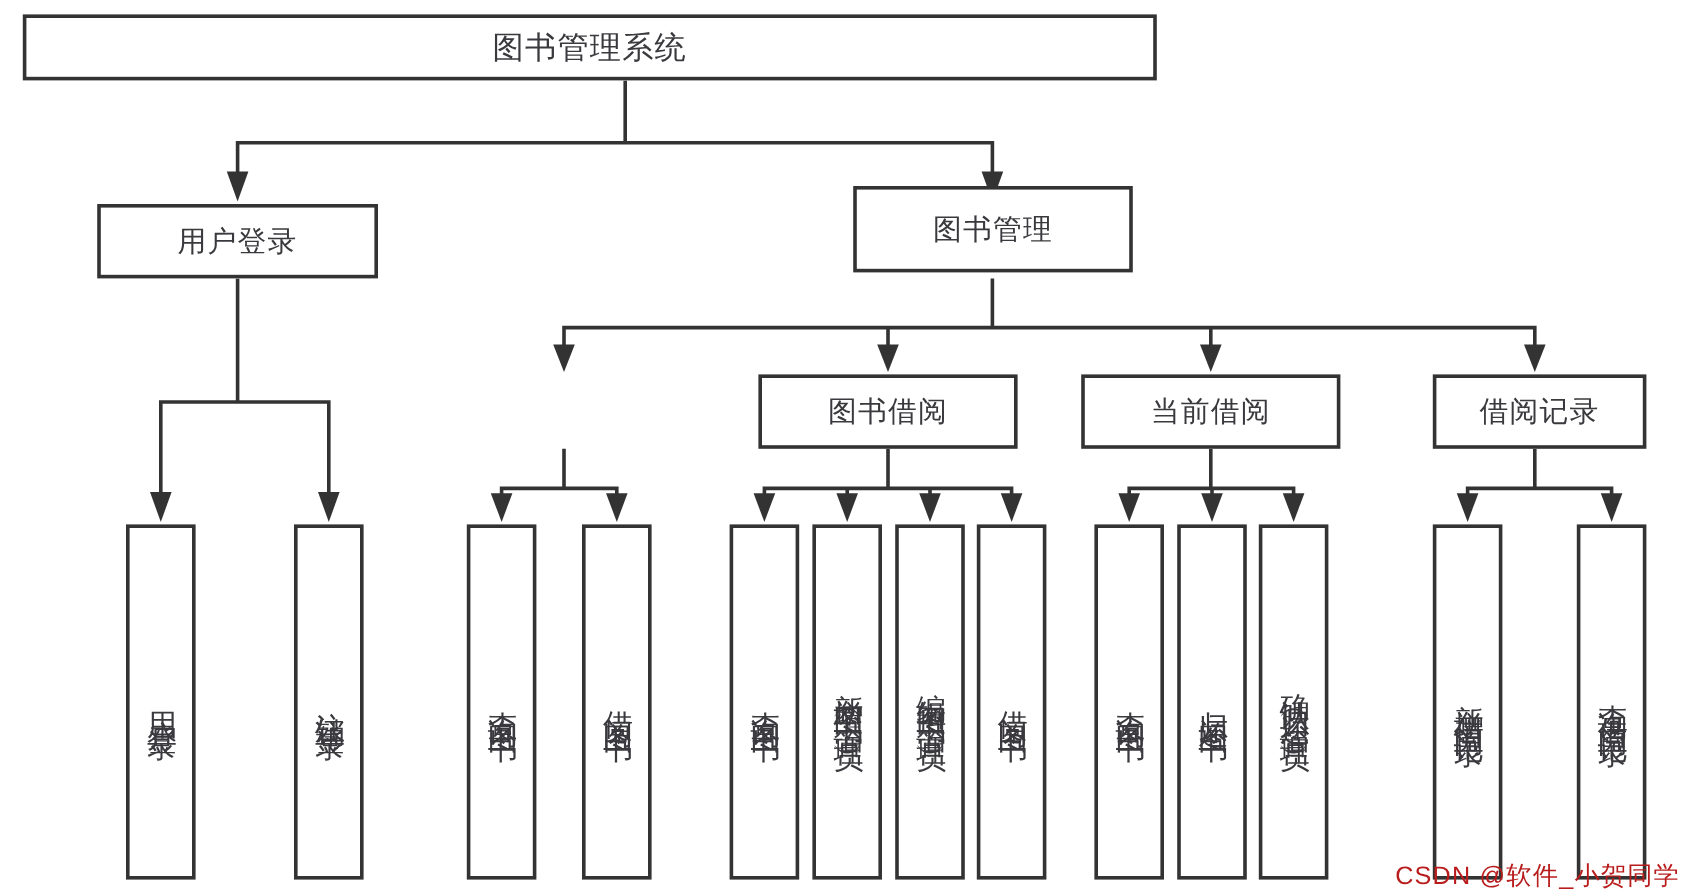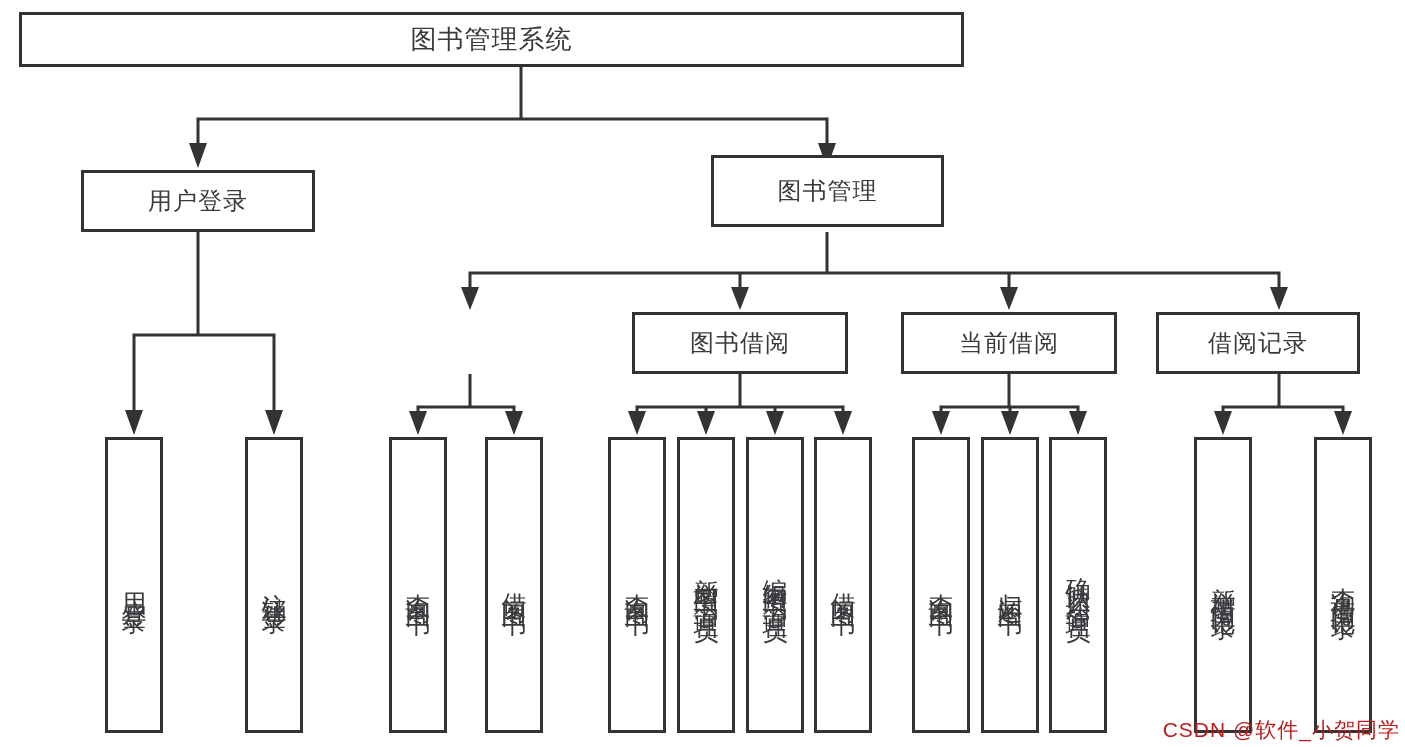--- a/index.html
+++ b/index.html
@@ -27,21 +27,21 @@
     justify-content: center;
     text-align: center;
   }
   .hbox { font-size: 24px; letter-spacing: 1px; }
   .root-box { left: 19px; top: 12px; width: 945px; height: 55px; font-size: 26px; }
   .b-user-login { left: 81px;  top: 170px; width: 234px; height: 62px; }
   .b-book-mgmt  { left: 711px; top: 155px; width: 233px; height: 72px; }
   .b-new-book   { left: 362px; top: 312px; width: 216px; height: 62px; }
   .b-borrow     { left: 632px; top: 312px; width: 216px; height: 62px; }
   .b-current    { left: 901px; top: 312px; width: 216px; height: 62px; align-items: center; }
-  .b-records    { left: 1156px; top: 312px; width: 204px; height: 62px; text-align: center; }
+  .b-records    { left: 1194px; top: 312px; width: 178px; height: 62px; text-align: center; }
   .vbox {
     top: 437px;
     width: 58px;
     height: 296px;
   }
   .vbox span {
     writing-mode: vertical-lr;
     text-orientation: mixed;
     font-size: 25px;
     letter-spacing: 6px;

